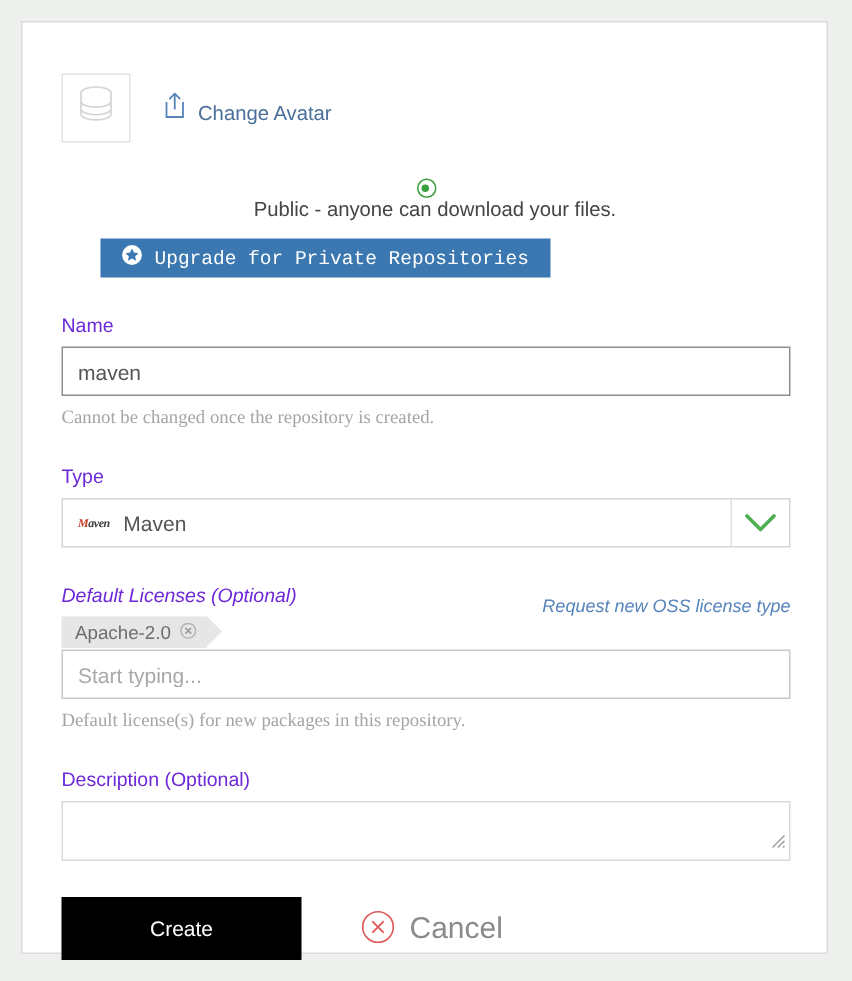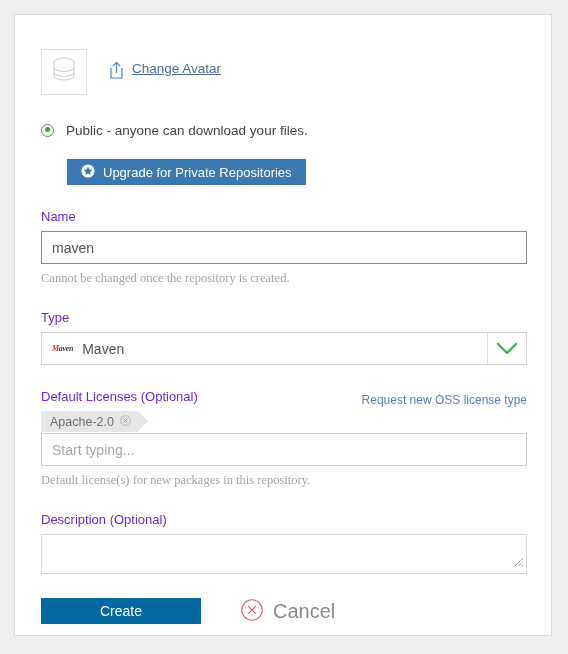--- a/index.html
+++ b/index.html
@@ -40,41 +40,41 @@
     height: 46px;
     border: 1px solid #e2e2e2;
     background: #fff;
     display: flex;
     align-items: center;
     justify-content: center;
     box-sizing: border-box;
   }
   .change-avatar {
     display: flex;
-    align-items: flex-start;
+    align-items: flex-end;
     margin-left: 22px;
     color: #4a6f9b;
     font-size: 13.5px;
     cursor: pointer;
-    text-decoration: underline;
   }
   .change-avatar .upload-ico {
     margin-right: 8px;
     display: block;
   }
   .change-avatar .lbl { color:#4a6f9b; }
 
   
   .radios { margin-top: 24px; }
   .radio-line {
     display: flex;
     align-items: center;
     height: 22px;
     margin-bottom: 4px;
     font-size: 13.5px;
+    flex-direction: column;
   }
   .radio-line .rtext { color: #444; margin-left: 12px; }
   .radio-line.disabled .rtext { color: #b4b4b4; }
   .rdo {
     width: 13px; height: 13px;
     border-radius: 50%;
     box-sizing: border-box;
     flex: 0 0 auto;
     position: relative;
   }
@@ -101,36 +101,37 @@
     margin-left: 26px;
     display: inline-flex;
     align-items: center;
     background: #3b77b0;
     color: #fff;
     height: 26px;
     padding: 0 14px;
     font-size: 13px;
     border: none;
     cursor: pointer;
-    font-family: Liberation Sans, sans-serif;
+    font-family: Liberation Mono, monospace;
   }
   .upgrade-btn .star-ico { margin-right: 8px; display: block; }
 
   
   .field { margin-top: 24px; }
   .flabel {
     font-size: 13px;
     color: #6d28d9;
     margin-bottom: 7px;
     display: block;
   }
   .label-row {
     display: flex;
     justify-content: space-between;
-    align-items: center;
+    align-items: flex-end;
+    font-style: italic;
   }
   .link-oss {
     font-size: 12px;
     color: #5784bb;
     cursor: pointer;
   }
   .text-input {
     width: 100%;
     height: 33px;
     box-sizing: border-box;
@@ -236,22 +237,22 @@
   }
 
   
   .actions {
     margin-top: 24px;
     display: flex;
     align-items: center;
   }
   .btn-create {
     width: 160px;
-    height: 26px;
-    background: #0369a1;
+    height: 42px;
+    background: #000000;
     color: #fff;
     border: none;
     font-size: 14px;
     cursor: pointer;
     font-family: "Liberation Sans", sans-serif;
   }
   .btn-cancel {
     display: inline-flex;
     align-items: center;
     margin-left: 40px;

